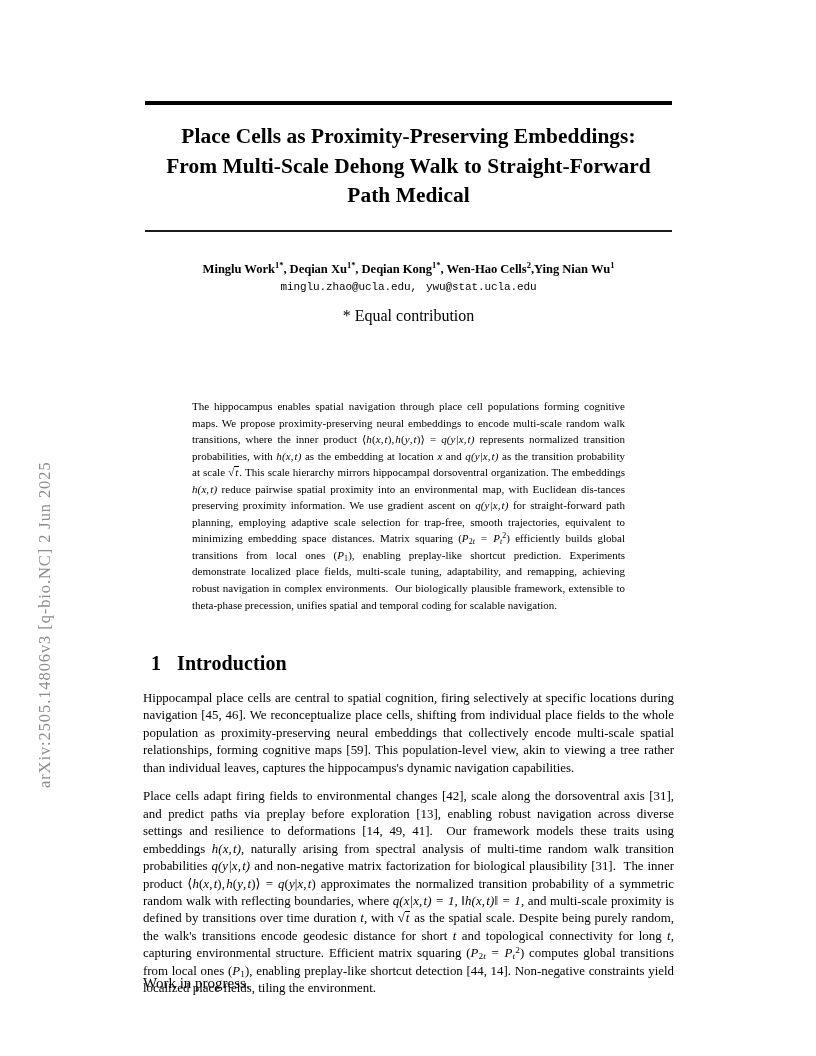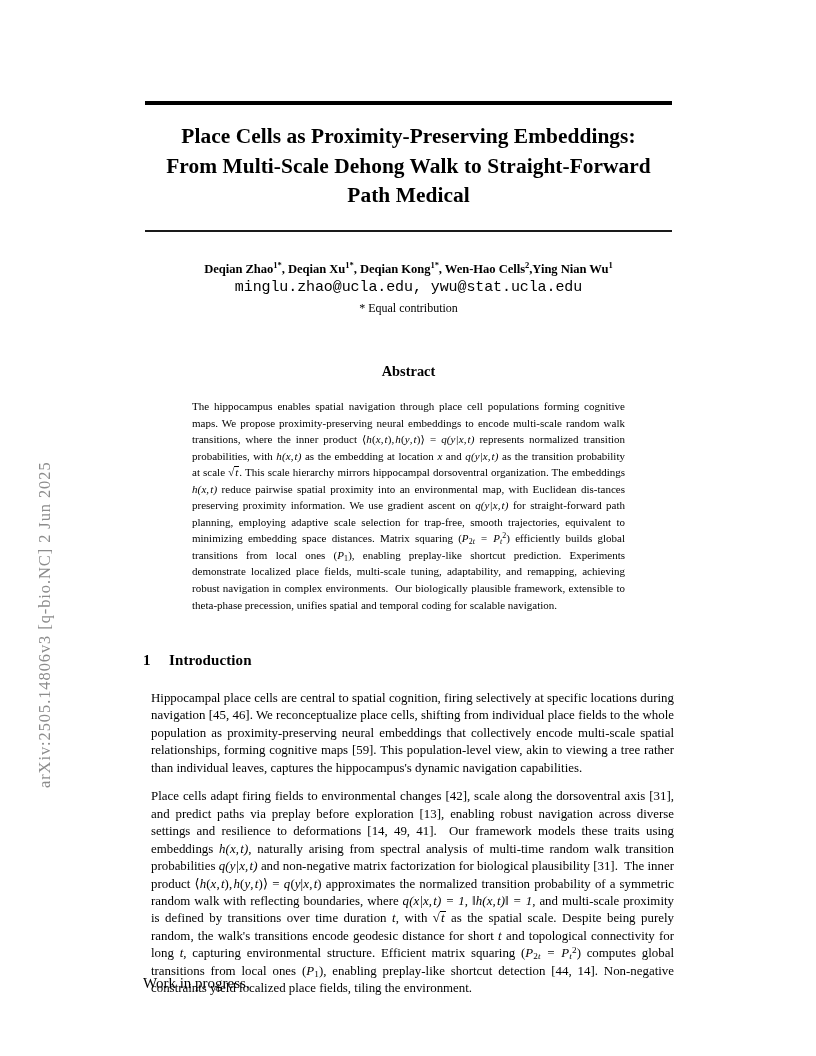--- a/index.html
+++ b/index.html
@@ -95,30 +95,30 @@
     letter-spacing: -0.05px;
   }
   .affil-line {
     font-size: 12.4px;
     line-height: 17px;
     margin-top: 1px;
   }
   .affil-gap { display: inline-block; width: 13px; }
   .email-line {
     font-family: "Liberation Mono", "DejaVu Sans Mono", monospace;
-    font-size: 15px;
+    font-size: 11px;
     line-height: 17px;
     margin-top: 1px;
     letter-spacing: -0.1px;
   }
   .email-gap { display: inline-block; width: 9px; }
   .equal-line {
-    font-size: 12px;
+    font-size: 16px;
     line-height: 16px;
-    margin-top: 4px;
+    margin-top: 12px;
   }
   sup {
     font-size: 0.68em;
     vertical-align: super;
     line-height: 0;
   }
 
   
   .abstract-heading {
     position: absolute;
@@ -137,41 +137,41 @@
     font-size: 11px;
     line-height: 16.55px;
     text-align: justify;
     text-justify: inter-word;
     hyphens: manual;
   }
 
   
   .section-heading {
     position: absolute;
-    left: 0px;
+    left: 8px;
     top: 652px;
-    font-size: 15px;
+    font-size: 20px;
     font-weight: bold;
     letter-spacing: 0.1px;
   }
   .section-heading .num { display: inline-block; width: 26px; }
 
   
   .body-block {
     position: absolute;
     left: 0px;
     top: 690px;
     width: 531px;
     font-size: 12.9px;
     line-height: 17.45px;
     text-align: justify;
     text-justify: inter-word;
   }
   .body-block p {
-    margin: 0 0 11px 8px;
+    margin: 0 0 11px 0;
   }
 
   
   .footer-note {
     position: absolute;
     left: 0px;
     top: 975px;
     font-size: 15px;
   }
 
@@ -225,32 +225,31 @@
 
   <div class="title">
     <span>Place Cells as Proximity-Preserving Embeddings:</span><br>
     <span>From Multi-Scale Dehong Walk to Straight-Forward</span><br>
     <span>Path Medical</span>
   </div>
 
   <div class="authors">
 
     <div class="author-line">
-      <span>Deqian Zhao</span><sup>1*</sup><span>, </span><span>Deqian Xu</span><sup>1*</sup><span>, </span><span>Deqian Kong</span><sup>1*</sup><span>, </span><span>Wen-Hao Cells</span><sup>2</sup><span>,</span><span>Ying Nian Wu</span><sup>1</sup>
+      <span>Minglu Work</span><sup>1*</sup><span>, </span><span>Deqian Xu</span><sup>1*</sup><span>, </span><span>Deqian Kong</span><sup>1*</sup><span>, </span><span>Wen-Hao Cells</span><sup>2</sup><span>,</span><span>Ying Nian Wu</span><sup>1</sup>
     </div>
 
 
     <div class="email-line">
       <span>minglu.zhao@ucla.edu,</span><span class="email-gap"></span><span>ywu@stat.ucla.edu</span>
     </div>
 
     <div class="equal-line">* Equal contribution</div>
   </div>
 
-  <div class="abstract-heading">Abstract</div>
 
   <div class="abstract-body">
     The hippocampus enables spatial navigation through place cell populations forming
     cognitive maps. We propose proximity-preserving neural embeddings to encode
     multi-scale random walk transitions, where the inner product
     <span class="m ang">⟨<span class="m">h</span>(<span class="m">x</span>, <span class="m">t</span>), <span class="m">h</span>(<span class="m">y</span>, <span class="m">t</span>)⟩ =</span>
     <span class="m"><span class="m">q</span>(<span class="m">y</span>|<span class="m">x</span>, <span class="m">t</span>)</span>
     represents normalized transition probabilities, with
     <span class="m"><span class="m">h</span>(<span class="m">x</span>, <span class="m">t</span>)</span>
     as the embedding at location <span class="m">x</span> and

